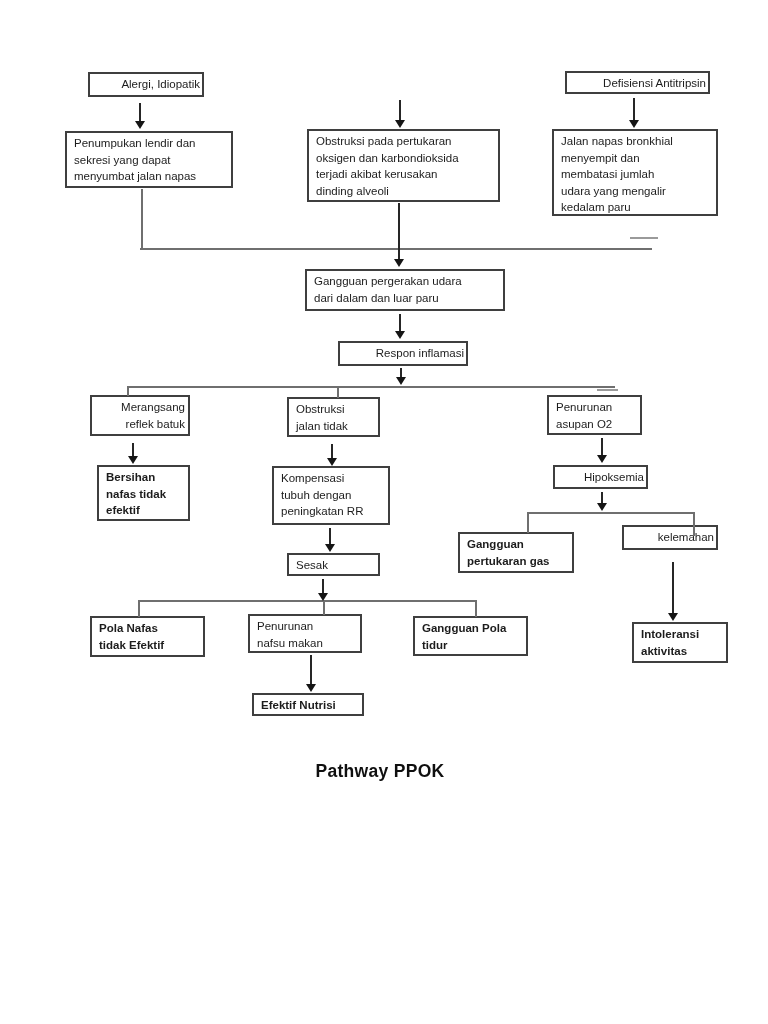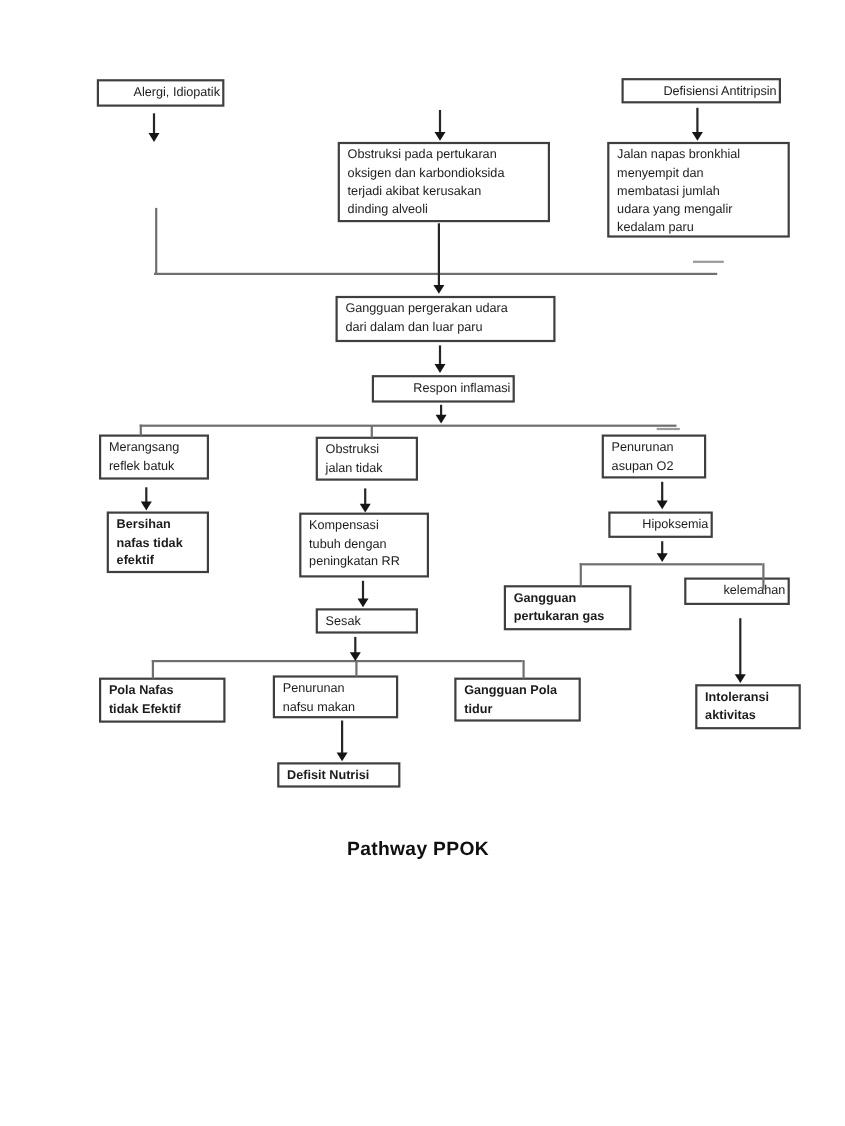--- a/index.html
+++ b/index.html
@@ -31,33 +31,36 @@
     letter-spacing:0.3px;
   }
 </style>
 </head>
 <body>
 
 <div class="page">
   <div class="title">Pathway PPOK</div>
 <div class="node center" style="left: 88px; top: 72px; width: 116px; height: 25px;">Alergi, Idiopatik</div>
     <div class="node center" style="left: 565px; top: 71px; width: 145px; height: 23px;">Defisiensi Antitripsin</div>
+    <div class="node" style="left: 65px; top: 131px; width: 168px; height: 57px;">Penumpukan lendir dan
+sekresi yang dapat
+menyumbat jalan napas</div>
     <div class="node" style="left: 307px; top: 129px; width: 193px; height: 73px;">Obstruksi pada pertukaran
 oksigen dan karbondioksida
 terjadi akibat kerusakan
 dinding alveoli</div>
     <div class="node" style="left: 552px; top: 129px; width: 166px; height: 87px;">Jalan napas bronkhial
 menyempit dan
 membatasi jumlah
 udara yang mengalir
 kedalam paru</div>
     <div class="node" style="left: 305px; top: 269px; width: 200px; height: 42px;">Gangguan pergerakan udara
 dari dalam dan luar paru</div>
     <div class="node center" style="left: 338px; top: 341px; width: 130px; height: 25px;">Respon inflamasi</div>
-    <div class="node" style="left: 90px; top: 395px; width: 100px; height: 41px;">Merangsang
+    <div class="node" style="left: 90px; top: 395px; width: 100px; height: 41px; text-align: right;">Merangsang
 reflek batuk</div>
     <div class="node" style="left: 287px; top: 397px; width: 93px; height: 40px;">Obstruksi
 jalan tidak</div>
     <div class="node" style="left: 547px; top: 395px; width: 95px; height: 40px;">Penurunan
 asupan O2</div>
     <div class="node bold" style="left: 97px; top: 465px; width: 93px; height: 56px;">Bersihan
 nafas tidak
 efektif</div>
     <div class="node" style="left: 272px; top: 466px; width: 118px; height: 59px;">Kompensasi
 tubuh dengan
@@ -68,21 +71,21 @@
     <div class="node center" style="left: 622px; top: 525px; width: 96px; height: 25px;">kelemahan</div>
     <div class="node" style="left: 287px; top: 553px; width: 93px; height: 23px;">Sesak</div>
     <div class="node bold" style="left: 90px; top: 616px; width: 115px; height: 41px;">Pola Nafas
 tidak Efektif</div>
     <div class="node" style="left: 248px; top: 614px; width: 114px; height: 39px;">Penurunan
 nafsu makan</div>
     <div class="node bold" style="left: 413px; top: 616px; width: 115px; height: 40px;">Gangguan Pola
 tidur</div>
     <div class="node bold" style="left: 632px; top: 622px; width: 96px; height: 41px;">Intoleransi
 aktivitas</div>
-    <div class="node bold" style="left: 252px; top: 693px; width: 112px; height: 23px;">Defisit Nutrisi</div>
+    <div class="node bold" style="left: 252px; top: 693px; width: 112px; height: 23px;">Efektif Nutrisi</div>
     <div class="vline" style="left: 141px; top: 189px; height: 60px;"></div>
     <div class="hline" style="left: 140px; top: 248px; width: 512px;"></div>
     <div class="hline light" style="left: 630px; top: 237px; width: 28px;"></div>
     <div class="hline" style="left: 127px; top: 386px; width: 488px;"></div>
     <div class="hline light" style="left: 597px; top: 389px; width: 21px;"></div>
     <div class="vline" style="left: 127px; top: 386px; height: 10px;"></div>
     <div class="vline" style="left: 337px; top: 387px; height: 11px;"></div>
     <div class="hline" style="left: 527px; top: 512px; width: 166px;"></div>
     <div class="vline" style="left: 527px; top: 512px; height: 21px;"></div>
     <div class="vline" style="left: 693px; top: 512px; height: 24px;"></div>

